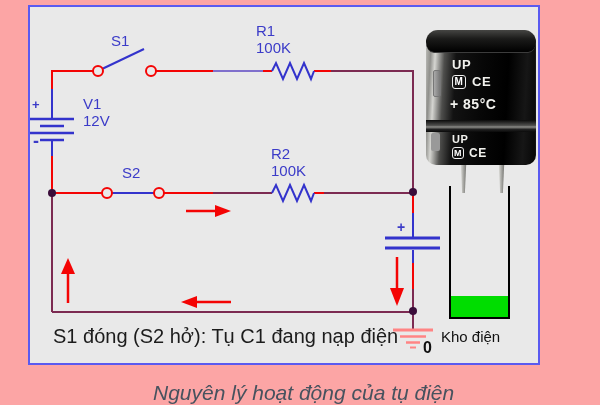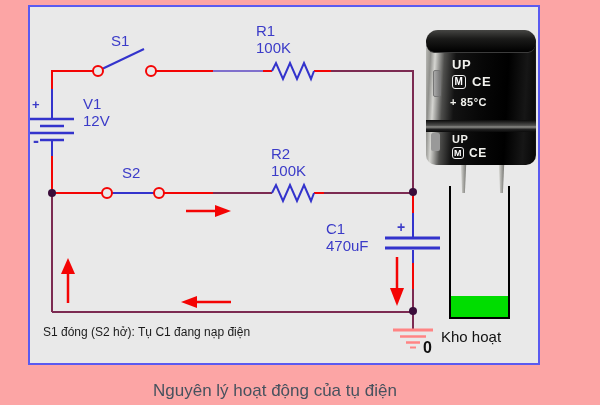--- a/index.html
+++ b/index.html
@@ -21,24 +21,24 @@
   .node{stroke:var(--wire-red);stroke-width:2;fill:var(--frame-bg)}
   .dot{fill:var(--dot)}
   .plate{stroke:var(--wire-blue);stroke-width:3;fill:none}
   .batp{stroke:var(--wire-blue);stroke-width:2.5;fill:none}
   .gnd{stroke:var(--ground-red);fill:none}
   .arrow-shaft{stroke:var(--wire-red);stroke-width:2.5;fill:none}
   .arrow-head{fill:var(--wire-red)}
   .lbl{position:absolute;font-size:15px;line-height:17px;color:var(--label-blue);white-space:nowrap}
   .sign{position:absolute;font-weight:bold;color:var(--label-blue)}
   .black-txt{position:absolute;color:#1c1c1c;white-space:nowrap}
-  .status{left:43px;top:325px;font-size:12px}
+  .status{left:53px;top:325px;font-size:20px}
   .zero{left:423px;top:339px;font-size:16px;font-weight:bold;color:#111}
   .kho{left:441px;top:328px;font-size:15px;color:#111}
-  .caption{position:absolute;left:153px;top:381px;font-size:17px;
+  .caption{position:absolute;left:153px;top:381px;font-size:21px;font-style:italic;
            color:var(--caption-color);white-space:nowrap}
   
   .cap-photo{position:absolute;left:426px;top:30px;width:110px;height:163px}
   .cap-body{position:absolute;left:0;top:0;width:110px;height:135px;
     border-radius:15px 15px 10px 10px;
     background:linear-gradient(93deg,#bdbdb9 0%,#90908c 5%,#d5d5d1 9%,#4e4e4c 17%,
                #121212 27%,#070707 50%,#000 72%,#161616 88%,#050505 100%);
     box-shadow:inset 0 2px 2px rgba(255,255,255,.18)}
   .cap-top{position:absolute;left:0;top:0;width:110px;height:23px;
     border-radius:15px 15px 10px 10px/15px 15px 14px 14px;
@@ -47,21 +47,21 @@
   .cap-slot{position:absolute;left:7px;top:40px;width:8px;height:27px;border:1px solid #777;
     background:linear-gradient(90deg,#aaa,#777);border-radius:2px}
   .cap-tab{position:absolute;left:5px;top:103px;width:9px;height:18px;background:#999;border-radius:2px}
   .cap-crimp{position:absolute;left:0;top:90px;width:110px;height:12px;
     background:linear-gradient(180deg,#0a0a0a,#4e4e4c 45%,#8c8c88 58%,#222 78%,#0a0a0a)}
   .cap-txt{position:absolute;color:#f2f2ee;font-weight:bold;letter-spacing:.5px;white-space:nowrap}
   .cap-up{left:26px;top:27px;font-size:13px}
   .cap-row{left:26px;top:44px;font-size:13px;display:flex;align-items:center;gap:6px}
   .cap-logo{display:inline-flex;width:14px;height:14px;border:1.5px solid #eee;border-radius:3px;
     align-items:center;justify-content:center;font-size:10px;font-weight:bold;color:#fff}
-  .cap-temp{left:24px;top:66px;font-size:11px}
+  .cap-temp{left:24px;top:66px;font-size:14px}
   .cap-up2{left:26px;top:103px;font-size:11px}
   .cap-row2{left:26px;top:116px;font-size:12px;display:flex;align-items:center;gap:5px}
   .cap-logo2{width:12px;height:12px;font-size:9px}
   .cap-leg{position:absolute;top:135px;width:7px;height:28px;
     background:linear-gradient(90deg,#e8e8e4,#9a9a96 60%,#6a6a66);
     clip-path:polygon(12% 0,88% 0,70% 100%,30% 100%)}
   
   .tank{position:absolute;left:449px;top:186px;width:61px;height:133px;
     border-left:2px solid #000;border-right:2px solid #000;border-bottom:2px solid #000}
   .tank-fill{position:absolute;left:0;bottom:0;width:100%;height:21px;background:var(--tank-green)}
@@ -167,24 +167,20 @@
     <div>100K</div>
   </div>
   <div class="lbl" style="left:83px;top:95px">
     <div>V1</div>
     <div>12V</div>
   </div>
   <div class="lbl" style="left:122px;top:164px">S2</div>
   <div class="lbl" style="left:271px;top:145px">
     <div>R2</div>
     <div>100K</div>
-  </div>
-  <div class="lbl" style="left:326px;top:220px">
-    <div>C1</div>
-    <div>470uF</div>
   </div>
   <div class="sign" style="left:32px;top:97px;font-size:13px">+</div>
   <div class="sign" style="left:33px;top:131px;font-size:18px">-</div>
   <div class="sign" style="left:397px;top:219px;font-size:14px">+</div>
   <div class="black-txt zero">0</div>
 
   <div class="cap-photo">
     <div class="cap-body">
       <div class="cap-top"></div>
       <div class="cap-slot"></div>
@@ -202,19 +198,19 @@
         <span>CE</span>
       </div>
     </div>
     <div class="cap-leg" style="left:34px"></div>
     <div class="cap-leg" style="left:72px"></div>
   </div>
 
   <div class="tank">
     <div class="tank-fill"></div>
   </div>
-  <div class="black-txt kho">Kho hoạt</div>
+  <div class="black-txt kho">Kho điện</div>
 
   <div class="black-txt status">S1 đóng (S2 hở): Tụ C1 đang nạp điện</div>
 
   <div class="caption">Nguyên lý hoạt động của tụ điện</div>
 
 </div>
 
 </body></html>

